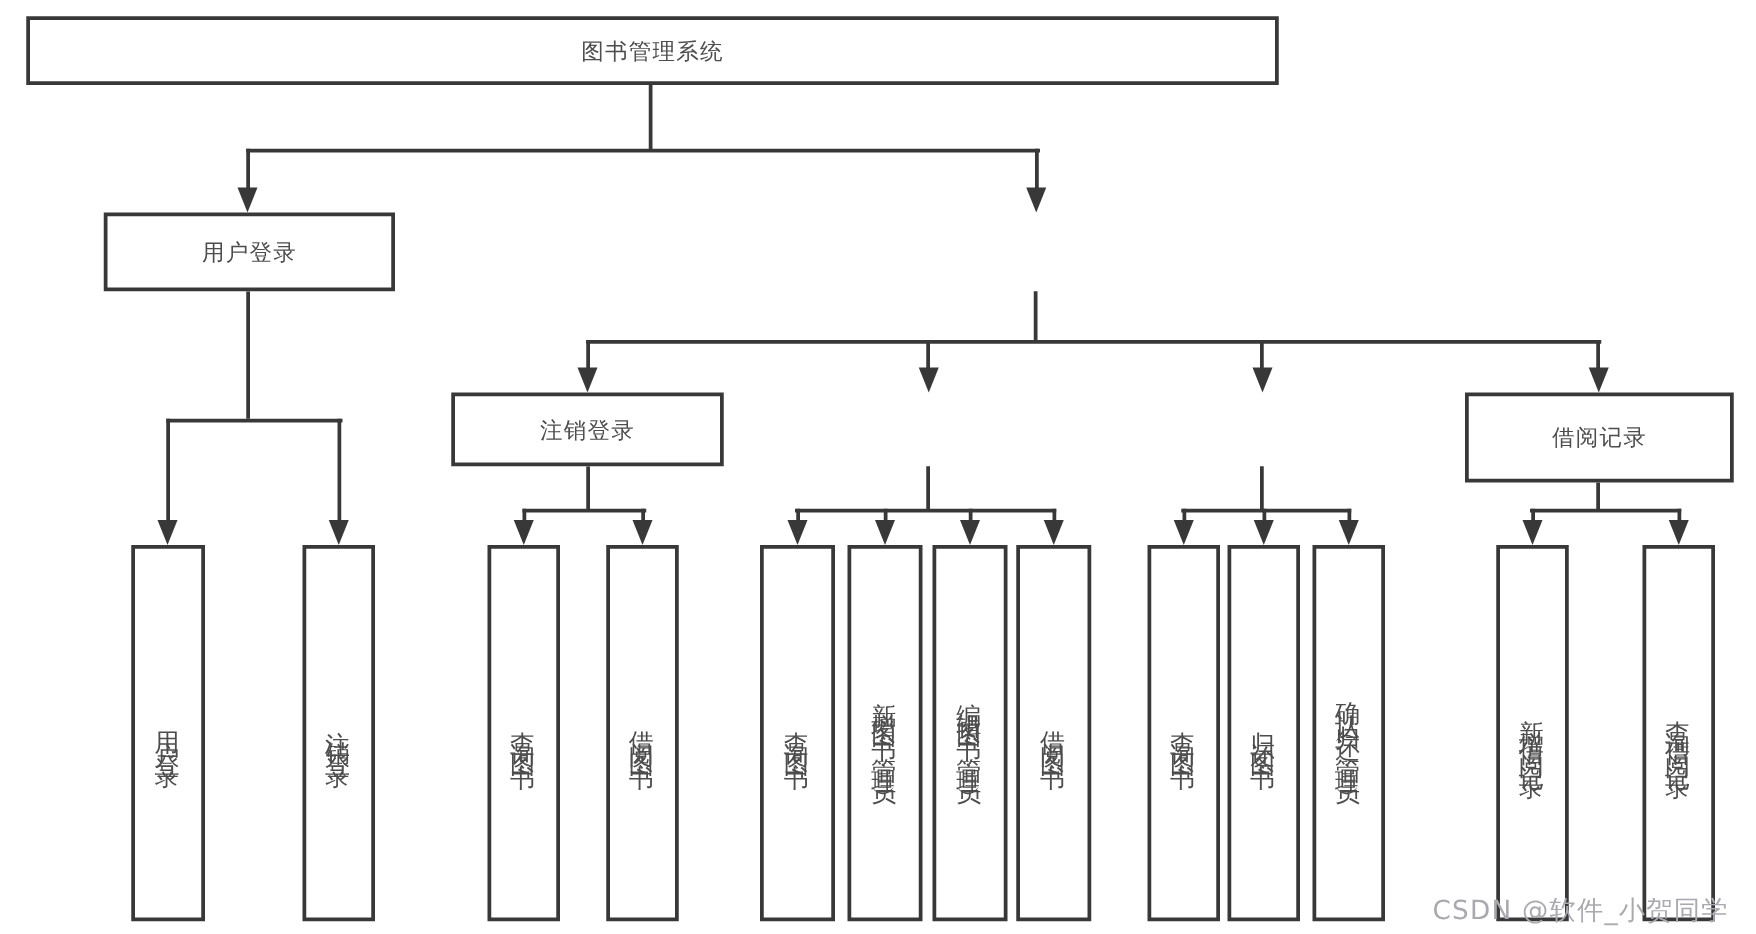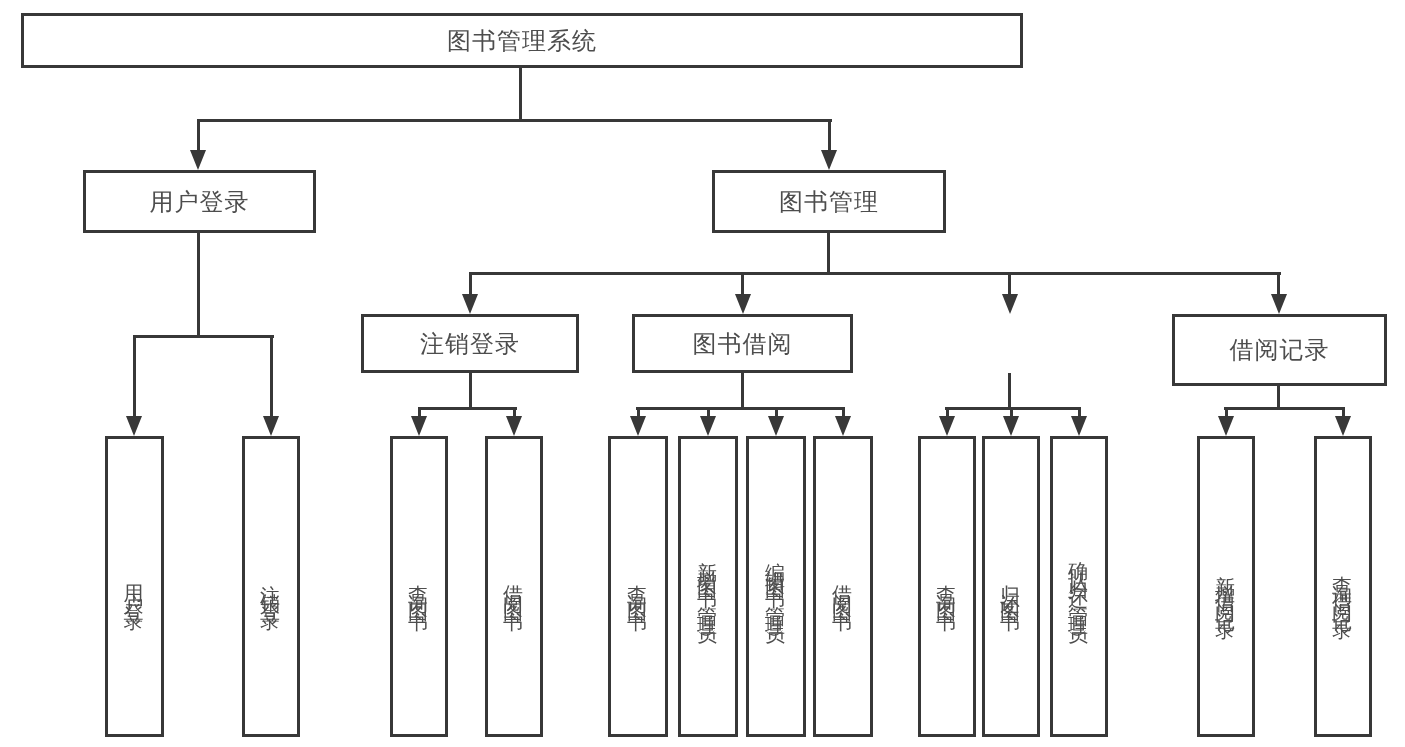--- a/index.html
+++ b/index.html
@@ -7,21 +7,21 @@
     position:relative;
     width:1405px;height:747px;
     background:#ffffff;
     font-family:"DejaVu Sans",sans-serif;
     overflow:hidden;
   }
   .hbox{
     position:absolute;box-sizing:border-box;
     border:3px solid #383838;background:#ffffff;
     display:flex;align-items:center;justify-content:center;
-    font-size:24px;color:#4d4d4d;letter-spacing:1px;
+    font-size:18px;color:#4d4d4d;letter-spacing:1px;
     z-index:2;
   }
   .vbox{
     position:absolute;box-sizing:border-box;
     border:3px solid #383838;background:#ffffff;
     display:flex;align-items:center;justify-content:center;
     writing-mode:vertical-rl;text-orientation:mixed;
     font-size:20px;color:#4d4d4d;letter-spacing:9px;
     z-index:2;
   }
@@ -48,42 +48,40 @@
   <div class="hbox" style="left:21px;top:13px;width:1002px;height:55px;">图书管理系统</div>
 
   <i class="vl" style="left:519px;top:68px;height:52px;"></i>
   <i class="hl" style="left:197px;top:119px;width:635px;"></i>
   <i class="vl" style="left:197px;top:119px;height:40px;"></i>
   <i class="ah" style="left:190px;top:150px;"></i>
   <i class="vl" style="left:828px;top:119px;height:40px;"></i>
   <i class="ah" style="left:821px;top:150px;"></i>
 
   <div class="hbox" style="left:83px;top:170px;width:233px;height:63px;">用户登录</div>
-  <div class="hbox" style="left:712px;top:170px;width:234px;height:63px;">图书管理</div>
 
   <i class="vl" style="left:197px;top:233px;height:102px;"></i>
   <i class="hl" style="left:133px;top:335px;width:141px;"></i>
   <i class="vl" style="left:133px;top:335px;height:88px;"></i>
   <i class="ah" style="left:126px;top:416px;"></i>
   <i class="vl" style="left:270px;top:335px;height:88px;"></i>
   <i class="ah" style="left:263px;top:416px;"></i>
 
   <i class="vl" style="left:827px;top:233px;height:39px;"></i>
   <i class="hl" style="left:469px;top:272px;width:812px;"></i>
   <i class="vl" style="left:469px;top:272px;height:30px;"></i>
   <i class="ah" style="left:462px;top:294px;"></i>
   <i class="vl" style="left:741px;top:272px;height:30px;"></i>
   <i class="ah" style="left:735px;top:294px;"></i>
   <i class="vl" style="left:1008px;top:272px;height:30px;"></i>
   <i class="ah" style="left:1002px;top:294px;"></i>
   <i class="vl" style="left:1277px;top:272px;height:30px;"></i>
   <i class="ah" style="left:1271px;top:294px;"></i>
 
   <div class="hbox" style="left:361px;top:314px;width:218px;height:59px;">注销登录</div>
-  <div class="hbox" style="left:632px;top:314px;width:221px;height:59px;">图书借阅</div>
   <div class="hbox" style="left:1172px;top:314px;width:215px;height:72px;">借阅记录</div>
 
   <i class="vl" style="left:469px;top:373px;height:35px;"></i>
   <i class="hl" style="left:418px;top:407px;width:99px;"></i>
   <i class="vl" style="left:418px;top:407px;height:20px;"></i>
   <i class="ah" style="left:411px;top:416px;"></i>
   <i class="vl" style="left:513px;top:407px;height:20px;"></i>
   <i class="ah" style="left:506px;top:416px;"></i>
 
   <i class="vl" style="left:741px;top:373px;height:35px;"></i>
@@ -124,14 +122,15 @@
   <div class="vbox" style="left:746px;top:436px;width:60px;height:301px;">编辑图书（管理员）</div>
   <div class="vbox" style="left:813px;top:436px;width:60px;height:301px;">借阅图书</div>
 
   <div class="vbox" style="left:918px;top:436px;width:58px;height:301px;">查询图书</div>
   <div class="vbox" style="left:982px;top:436px;width:58px;height:301px;">归还图书</div>
   <div class="vbox" style="left:1050px;top:436px;width:58px;height:301px;">确认归还（管理员）</div>
 
   <div class="vbox" style="left:1197px;top:436px;width:58px;height:301px;">新增借阅记录</div>
   <div class="vbox" style="left:1314px;top:436px;width:58px;height:301px;">查询借阅记录</div>
 
+  <div class="watermark">CSDN @软件_小贺同学</div>
 
 </div>
 
 </body></html>

